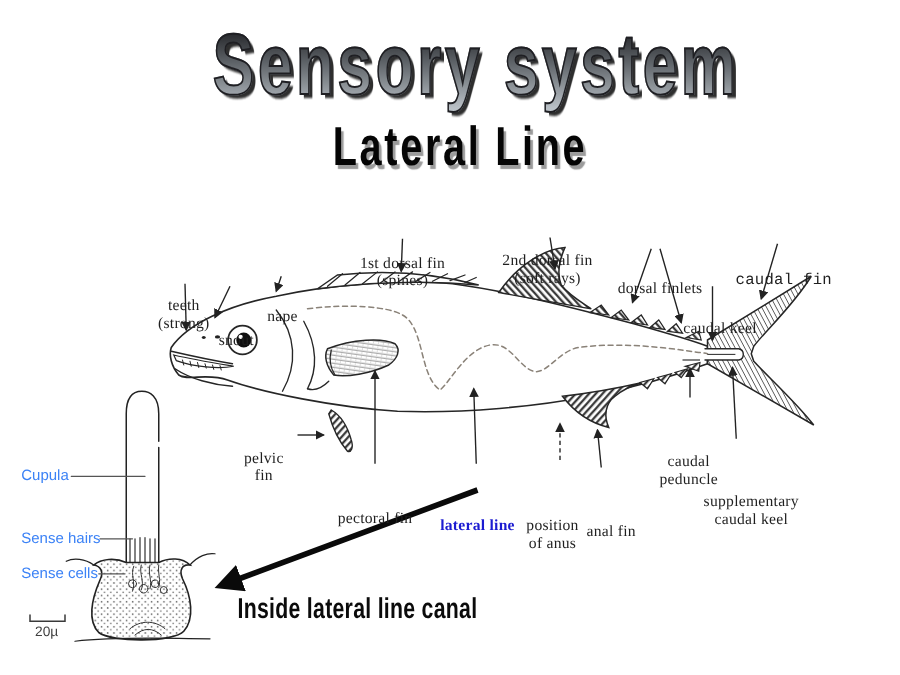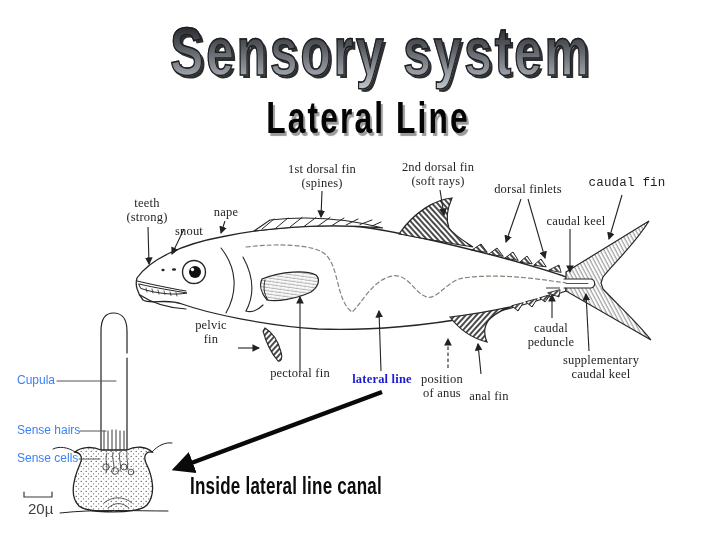--- a/index.html
+++ b/index.html
@@ -25,29 +25,29 @@
       -webkit-background-clip:text; background-clip:text; color:transparent;
       -webkit-text-stroke:1.6px #1f1f23;
     }
   }
   .sub-main { color:#050505; text-shadow:3px 3px 1px #9b9b9b; }
 
   
   .flabel {
     position:absolute; transform:translateX(-50%);
     font-family:"Liberation Serif", serif; font-size:12.5px; line-height:1.12;
-    color:#1f1f1f; text-align:center; white-space:pre-line; letter-spacing:0.2px;
+    color:#1f1f1f; text-align:center; white-space:pre-line; letter-spacing:0.2px;margin-top:41px;
   }
   .flabel.blue { color:#1b1bd1; font-weight:bold; }
 
   
   .nlabel {
     position:absolute; font-size:12px; line-height:1.1; color:#3b82f6; white-space:nowrap;
   }
-  .scale-label { position:absolute; font-size:15px; color:#3f3f3f; }
+  .scale-label { position:absolute; font-size:11px; color:#3f3f3f; }
 
   
   .caption {
     position:absolute; left:190px; top:473px;
     font-size:23px; font-weight:bold; color:#0b0b0b;
     transform:scaleX(0.74); transform-origin:left center;
     white-space:nowrap; letter-spacing:0.3px;
   }
 </style>
 </head>
@@ -235,21 +235,21 @@
 (soft rays)</div>
 <div class="flabel" style="left:528px; top:182px;">dorsal finlets</div>
 <div class="flabel" style="left:627px; top:176px;font-family:Liberation Mono, monospace;">caudal fin</div>
 <div class="flabel" style="left:576px; top:214px;">caudal keel</div>
 <div class="flabel" style="left:211px; top:318px;">pelvic
 fin</div>
 <div class="flabel" style="left:300px; top:366px;">pectoral fin</div>
 <div class="flabel blue" style="left:382px; top:372px;">lateral line</div>
 <div class="flabel" style="left:442px; top:372px;">position
 of anus</div>
-<div class="flabel" style="left:489px; top:389px;">anal fin</div>
+<div class="flabel" style="left:489px; top:377px;">anal fin</div>
 <div class="flabel" style="left:551px; top:321px;">caudal
 peduncle</div>
 <div class="flabel" style="left:601px; top:353px;">supplementary
 caudal keel</div>
 
 <div class="nlabel" style="left:17px; top:374px;">Cupula</div>
 <div class="nlabel" style="left:17px; top:424px;">Sense hairs</div>
 <div class="nlabel" style="left:17px; top:452px;">Sense cells</div>
 <div class="scale-label" style="left:28px; top:500px;">20µ</div>
 

